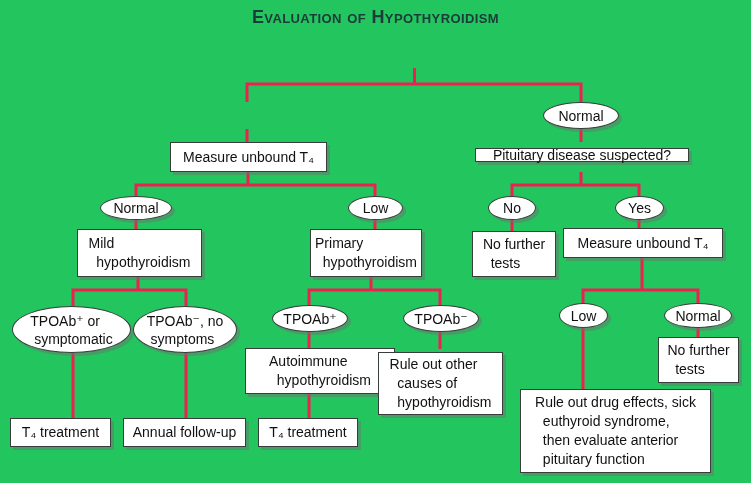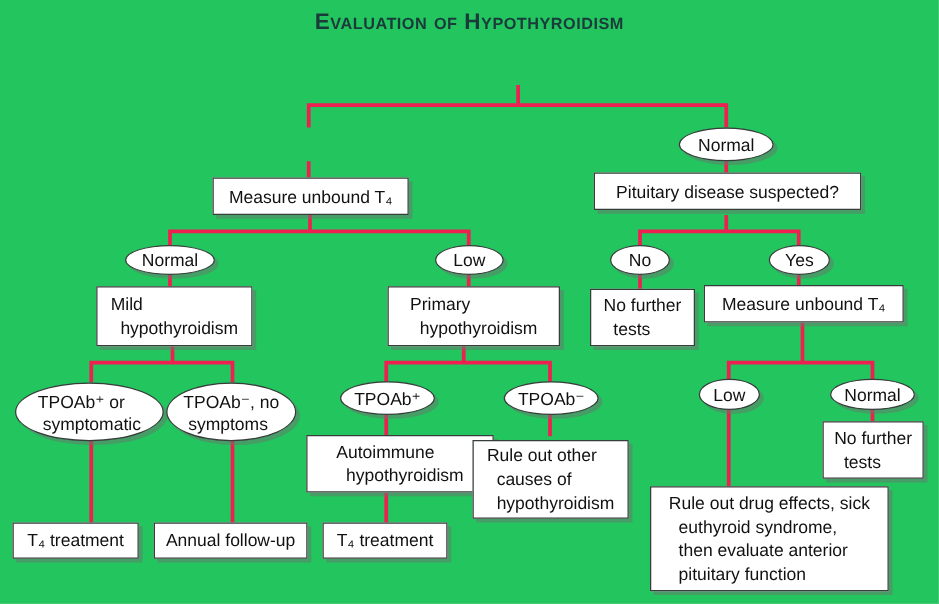--- a/index.html
+++ b/index.html
@@ -78,30 +78,30 @@
              M73,352 V419 M186,352 V419
              M309,331 V349 M309,394 V419
              M440,331 V349
              M583,327 V390 M698,327 V338"></path>
   </svg>
 
 
   <div class="node oval" style="left:543px;top:102px;width:76px;height:27px">Normal</div>
 
   <div class="node" style="left:170px;top:142px;width:157px;height:30px">Measure unbound T₄</div>
-  <div class="node" style="left:475px;top:138px;width:214px;height:30px">Pituitary disease suspected?</div>
+  <div class="node" style="left:475px;top:148px;width:214px;height:14px">Pituitary disease suspected?</div>
 
   <div class="node oval" style="left:100px;top:196px;width:72px;height:24px">Normal</div>
   <div class="node oval" style="left:348px;top:196px;width:55px;height:24px">Low</div>
   <div class="node oval" style="left:488px;top:196px;width:48px;height:24px">No</div>
   <div class="node oval" style="left:615px;top:196px;width:49px;height:24px">Yes</div>
 
   <div class="node" style="left:77px;top:229px;width:125px;height:48px">Mild
   hypothyroidism</div>
-  <div class="node" style="left:310px;top:229px;width:138px;height:48px">Primary
+  <div class="node" style="left:310px;top:229px;width:112px;height:48px">Primary
   hypothyroidism</div>
   <div class="node" style="left:472px;top:231px;width:84px;height:46px">No further
   tests</div>
   <div class="node" style="left:563px;top:228px;width:160px;height:30px">Measure unbound T₄</div>
 
   <div class="node oval" style="left:12px;top:306px;width:119px;height:47px">TPOAb⁺ or
  symptomatic</div>
   <div class="node oval" style="left:133px;top:306px;width:104px;height:47px">TPOAb⁻, no
  symptoms</div>
   <div class="node oval" style="left:272px;top:305px;width:76px;height:27px">TPOAb⁺</div>

